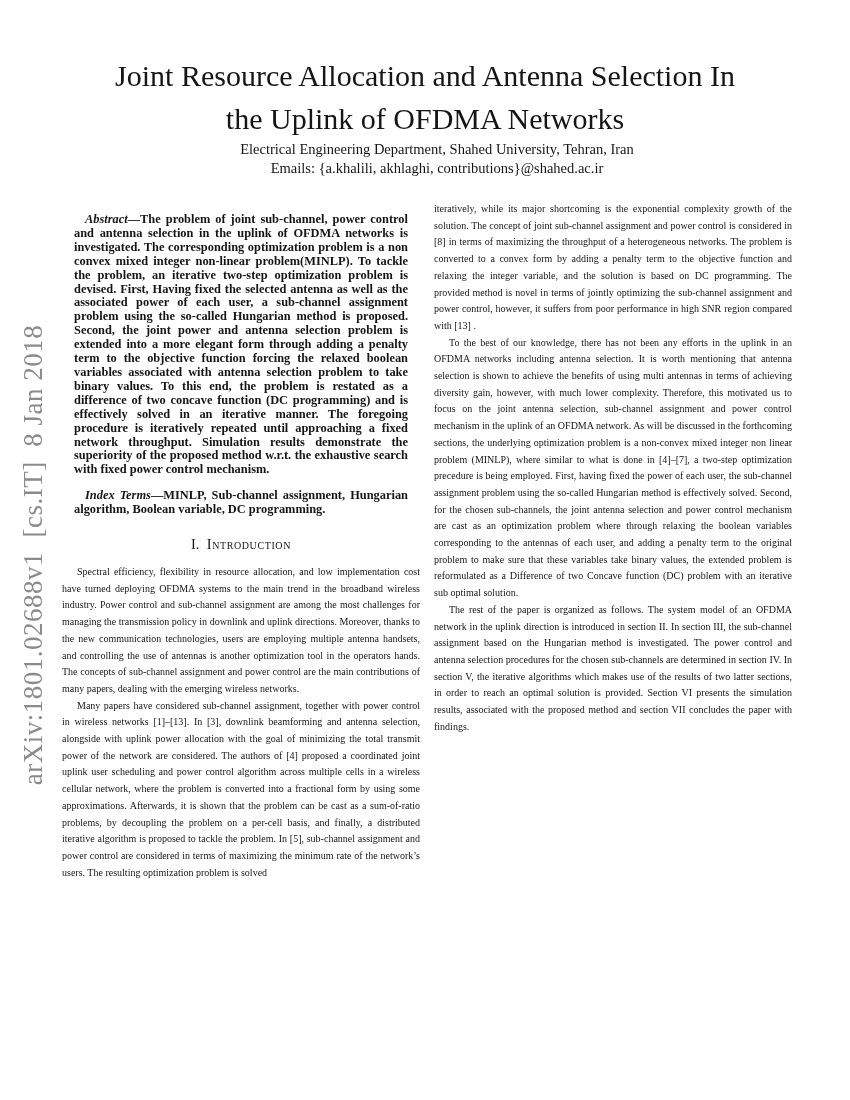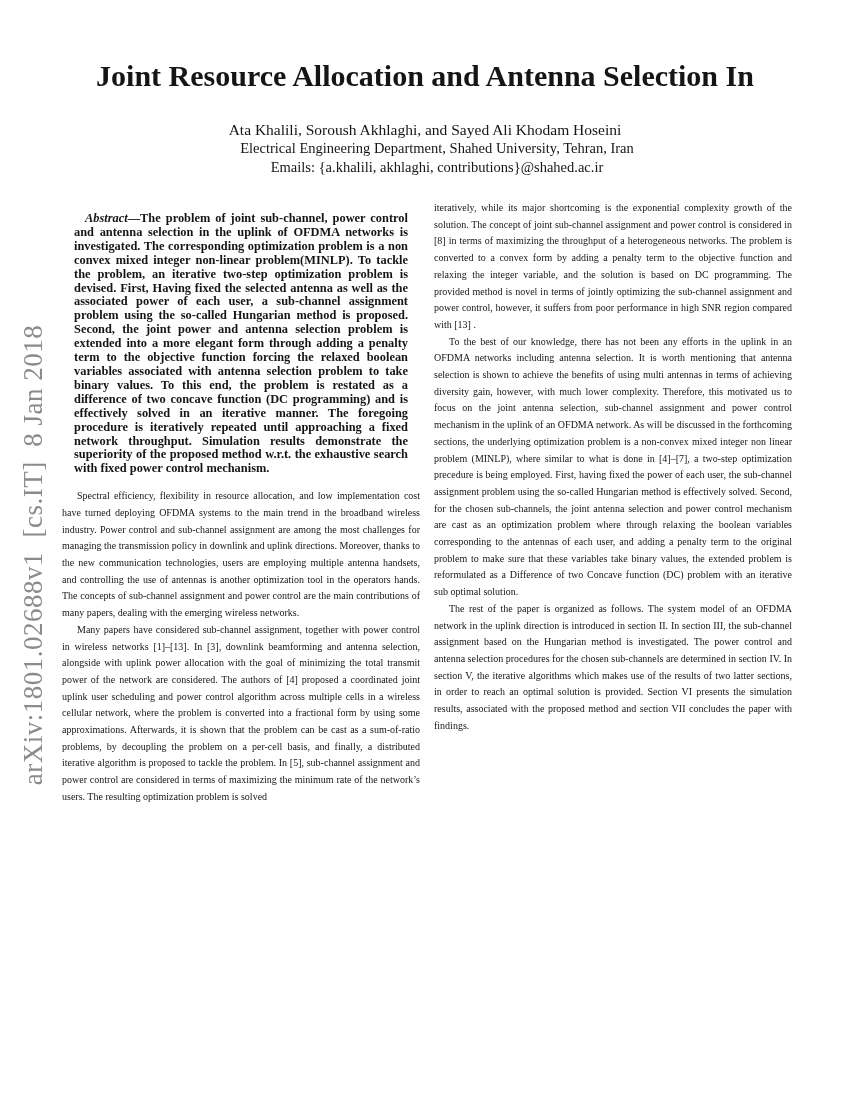--- a/index.html
+++ b/index.html
@@ -31,21 +31,21 @@
     text-align: center;
     letter-spacing: 0.5px;
   }
   header {
     padding-top: 54px;
     text-align: center;
   }
   .title {
     font-size: 30px;
     line-height: 43px;
-    font-weight: bold;
+    font-weight: normal;
     margin: 0;
   }
   .author-block {
     margin-top: 23px;
     font-size: 15.5px;
     line-height: 19px;
   }
   .affil, .emails {
     font-size: 14.5px;
     line-height: 19px;
@@ -95,31 +95,32 @@
   }
 </style>
 </head>
 <body>
 
 <div class="page">
 
   <div class="arxiv-strip">arXiv:1801.02688v1  [cs.IT]  8 Jan 2018</div>
 
   <header>
-    <h1 class="title"><span>Joint Resource Allocation and Antenna Selection In</span><br></h1>
-    <div class="author-block">Ata Khalili, Soroush Akhlaghi, and Sayed Ali Khodam Hoseini</div>
+    <h1 class="title"><span>Joint Resource Allocation and Antenna Selection In</span><br><span>the Uplink of OFDMA Networks</span></h1>
     <div class="affil">Electrical Engineering Department, Shahed University, Tehran, Iran</div>
     <div class="emails">Emails: {a.khalili, akhlaghi, contributions}@shahed.ac.ir</div>
   </header>
 
   <div class="columns">
 
     <div class="col">
       <p class="abstract"><span class="lead-label">Abstract</span><span>—The problem of joint sub-channel, power control and antenna selection in the uplink of OFDMA networks is investigated. The corresponding optimization problem is a non convex mixed integer non-linear problem(MINLP). To tackle the problem, an iterative two-step optimization problem is devised. First, Having fixed the selected antenna as well as the associated power of each user, a sub-channel assignment problem using the so-called Hungarian method is proposed. Second, the joint power and antenna selection problem is extended into a more elegant form through adding a penalty term to the objective function forcing the relaxed boolean variables associated with antenna selection problem to take binary values. To this end, the problem is restated as a difference of two concave function (DC programming) and is effectively solved in an iterative manner. The foregoing procedure is iteratively repeated until approaching a fixed network throughput. Simulation results demonstrate the superiority of the proposed method w.r.t. the exhaustive search with fixed power control mechanism.</span></p>
+      <p class="index-terms"><span class="lead-label">Index Terms</span><span>—MINLP, Sub-channel assignment, Hungarian algorithm, Boolean variable, DC programming.</span></p>
 
+      <h2 class="section-heading"><span>I.</span>&nbsp;&nbsp;<span class="sc">Introduction</span></h2>
 
       <p class="body-para">Spectral efficiency, flexibility in resource allocation, and low implementation cost have turned deploying OFDMA systems to the main trend in the broadband wireless industry. Power control and sub-channel assignment are among the most challenges for managing the transmission policy in downlink and uplink directions. Moreover, thanks to the new communication technologies, users are employing multiple antenna handsets, and controlling the use of antennas is another optimization tool in the operators hands. The concepts of sub-channel assignment and power control are the main contributions of many papers, dealing with the emerging wireless networks.</p>
       <p class="body-para">Many papers have considered sub-channel assignment, together with power control in wireless networks [1]–[13]. In [3], downlink beamforming and antenna selection, alongside with uplink power allocation with the goal of minimizing the total transmit power of the network are considered. The authors of [4] proposed a coordinated joint uplink user scheduling and power control algorithm across multiple cells in a wireless cellular network, where the problem is converted into a fractional form by using some approximations. Afterwards, it is shown that the problem can be cast as a sum-of-ratio problems, by decoupling the problem on a per-cell basis, and finally, a distributed iterative algorithm is proposed to tackle the problem. In [5], sub-channel assignment and power control are considered in terms of maximizing the minimum rate of the network’s users. The resulting optimization problem is solved</p>
     </div>
 
     <div class="col">
       <p class="body-para noindent">iteratively, while its major shortcoming is the exponential complexity growth of the solution. The concept of joint sub-channel assignment and power control is considered in [8] in terms of maximizing the throughput of a heterogeneous networks. The problem is converted to a convex form by adding a penalty term to the objective function and relaxing the integer variable, and the solution is based on DC programming. The provided method is novel in terms of jointly optimizing the sub-channel assignment and power control, however, it suffers from poor performance in high SNR region compared with [13] .</p>
       <p class="body-para spaced">To the best of our knowledge, there has not been any efforts in the uplink in an OFDMA networks including antenna selection. It is worth mentioning that antenna selection is shown to achieve the benefits of using multi antennas in terms of achieving diversity gain, however, with much lower complexity. Therefore, this motivated us to focus on the joint antenna selection, sub-channel assignment and power control mechanism in the uplink of an OFDMA network. As will be discussed in the forthcoming sections, the underlying optimization problem is a non-convex mixed integer non linear problem (MINLP), where similar to what is done in [4]–[7], a two-step optimization precedure is being employed. First, having fixed the power of each user, the sub-channel assignment problem using the so-called Hungarian method is effectively solved. Second, for the chosen sub-channels, the joint antenna selection and power control mechanism are cast as an optimization problem where through relaxing the boolean variables corresponding to the antennas of each user, and adding a penalty term to the original problem to make sure that these variables take binary values, the extended problem is reformulated as a Difference of two Concave function (DC) problem with an iterative sub optimal solution.</p>
       <p class="body-para spaced">The rest of the paper is organized as follows. The system model of an OFDMA network in the uplink direction is introduced in section II. In section III, the sub-channel assignment based on the Hungarian method is investigated. The power control and antenna selection procedures for the chosen sub-channels are determined in section IV. In section V, the iterative algorithms which makes use of the results of two latter sections, in order to reach an optimal solution is provided. Section VI presents the simulation results, associated with the proposed method and section VII concludes the paper with findings.</p>
     </div>

